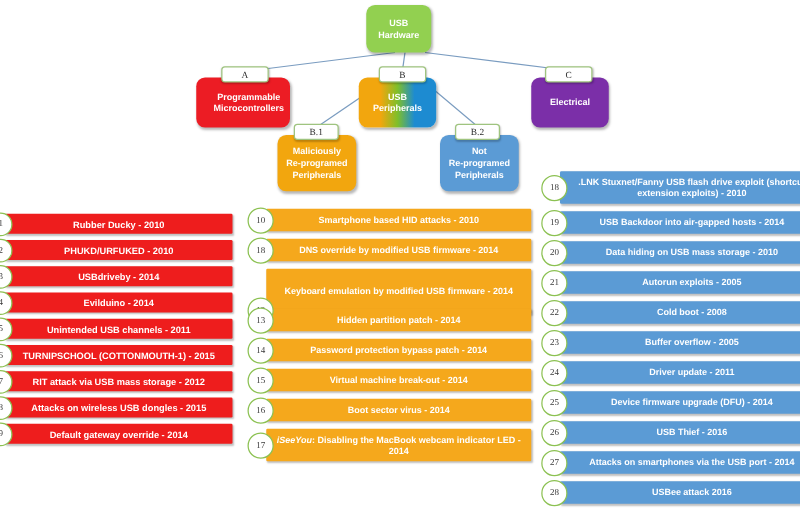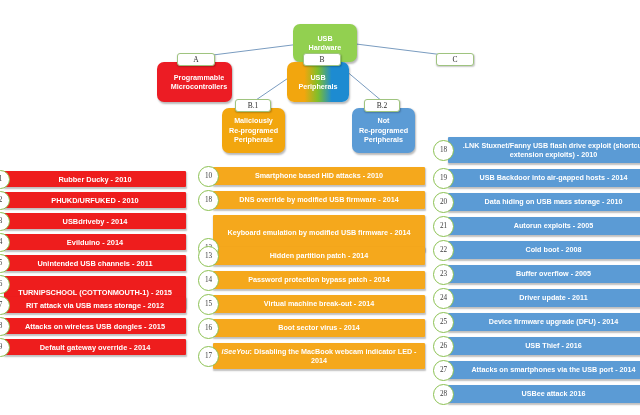--- a/index.html
+++ b/index.html
@@ -61,21 +61,21 @@
     line-height: 11px;
     text-align: center;
     display: flex;
     align-items: center;
     justify-content: center;
     box-sizing: border-box;
     z-index: 5;
     box-shadow: 0.5px 1px 1.5px rgba(0,0,0,0.22);
   }
 
-  #node-root   { left: 293px; top: 4px;   width: 64px; height: 38px; background: #92d050; margin-top: 20px; }
+  #node-root   { left: 293px; top: 4px;   width: 52px; height: 38px; background: #92d050; }
   #node-a      { left: 157px; top: 62px;  width: 75px; height: 40px; background: #ec1c24; padding-left: 12px; }
   #node-b      { left: 287px; top: 62px;  width: 62px; height: 40px;
                  background: linear-gradient(90deg,#f2a60e 0%, #f2a60e 28%, #7fbf2a 50%, #1d8bd1 72%, #1d8bd1 100%); }
   #node-c      { left: 425px; top: 62px;  width: 62px; height: 40px; background: #7b2fa8; }
   #node-b1     { left: 222px; top: 108px; width: 63px; height: 45px; background: #f2a60e; }
   #node-b2     { left: 352px; top: 108px; width: 63px; height: 45px; background: #5b9bd5; }
 
   #tag-a   { left: 177px; top: 53px;  width: 38px; height: 13px; }
   #tag-b   { left: 303px; top: 53px;  width: 38px; height: 13px; }
   #tag-c   { left: 436px; top: 53px;  width: 38px; height: 13px; }
@@ -189,20 +189,23 @@
   <div class="node" id="node-a">
     <span class="nodetext">Programmable<br>Microcontrollers</span>
   </div>
   <div class="tag" id="tag-a">A</div>
 
   <div class="node" id="node-b">
     <span class="nodetext">USB  Peripherals</span>
   </div>
   <div class="tag" id="tag-b">B</div>
 
+  <div class="node" id="node-c">
+    <span class="nodetext">Electrical</span>
+  </div>
   <div class="tag" id="tag-c">C</div>
 
   <div class="node" id="node-b1">
     <span class="nodetext">Maliciously<br>Re-programed<br>Peripherals</span>
   </div>
   <div class="tag" id="tag-b1">B.1</div>
 
   <div class="node" id="node-b2">
     <span class="nodetext">Not<br>Re-programed<br>Peripherals</span>
   </div>
@@ -222,21 +225,21 @@
       </div>
       <div class="badge" style="top: 40.5px;">3</div>
       <div class="bar" style="top: 63px; height: 16px;">
         <span class="label">Evilduino - 2014</span>
       </div>
       <div class="badge" style="top: 61.5px;">4</div>
       <div class="bar" style="top: 84px; height: 16px;">
         <span class="label">Unintended USB channels - 2011</span>
       </div>
       <div class="badge" style="top: 82.5px;">5</div>
-      <div class="bar" style="top: 105px; height: 32px;">
+      <div class="bar" style="top: 105px; height: 16px;">
         <span class="label">TURNIPSCHOOL (COTTONMOUTH-1) - 2015</span>
       </div>
       <div class="badge" style="top: 103.5px;">6</div>
       <div class="bar" style="top: 126px; height: 16px;">
         <span class="label">RIT attack via USB mass storage - 2012</span>
       </div>
       <div class="badge" style="top: 124.5px;">7</div>
       <div class="bar" style="top: 147px; height: 16px;">
         <span class="label">Attacks on wireless USB dongles  - 2015</span>
       </div>

